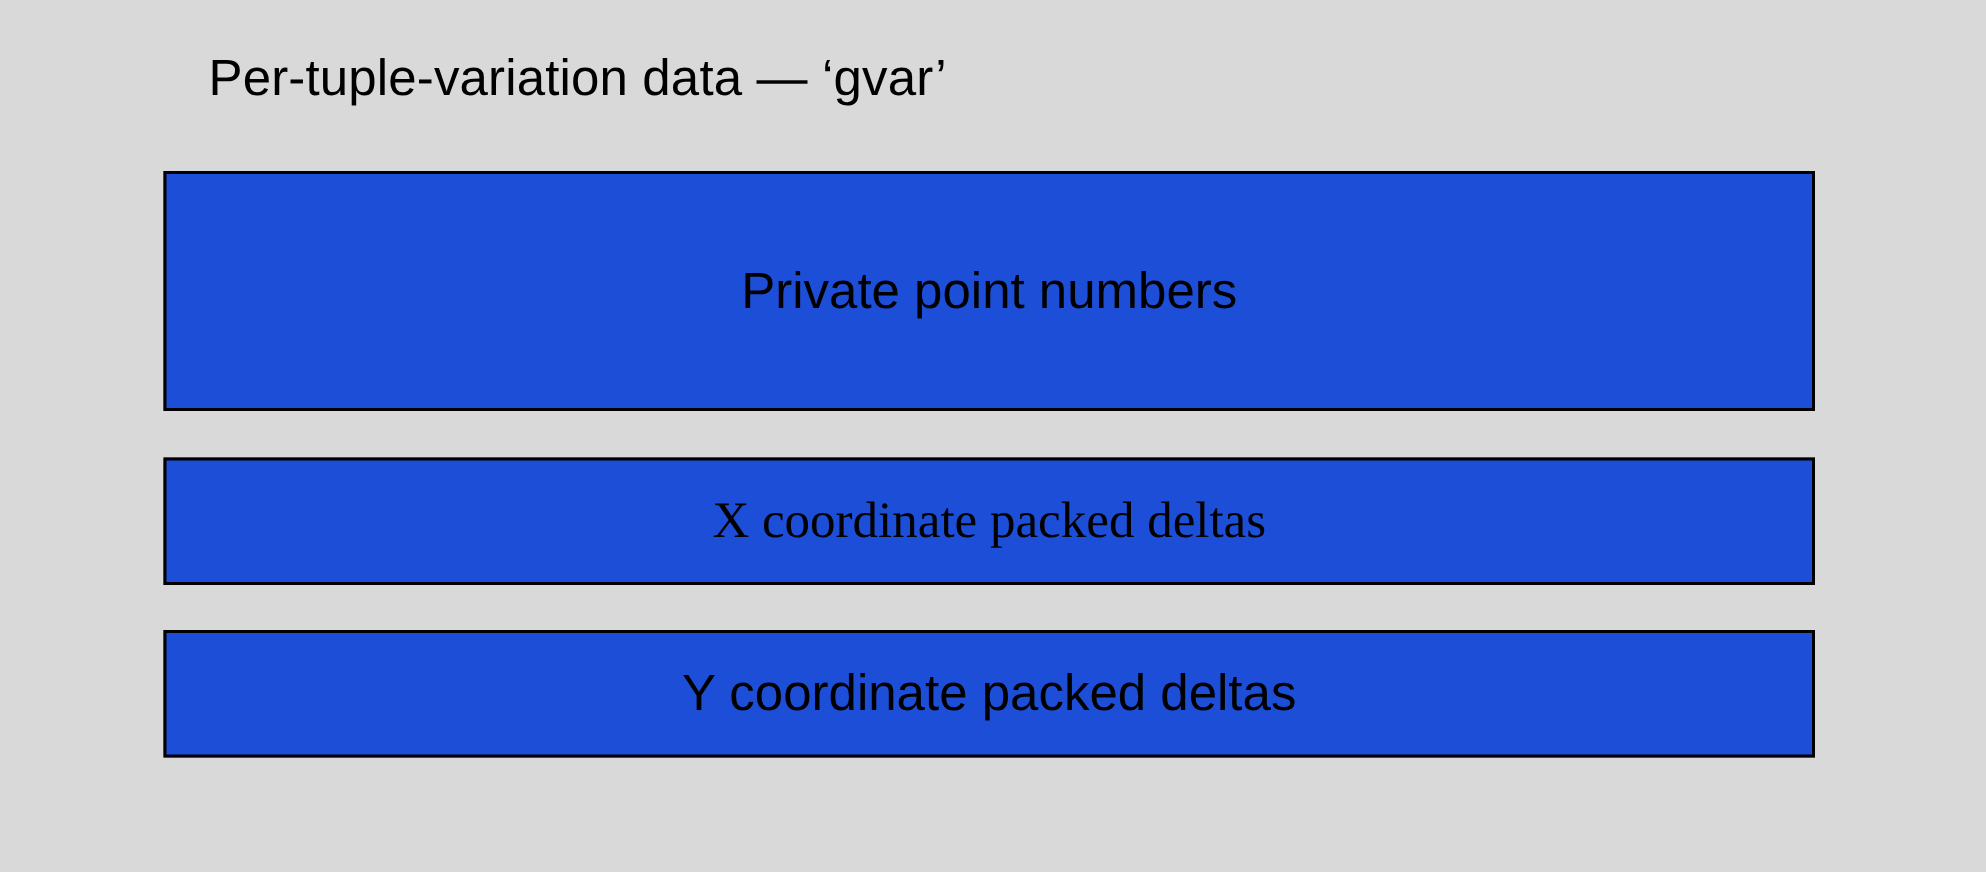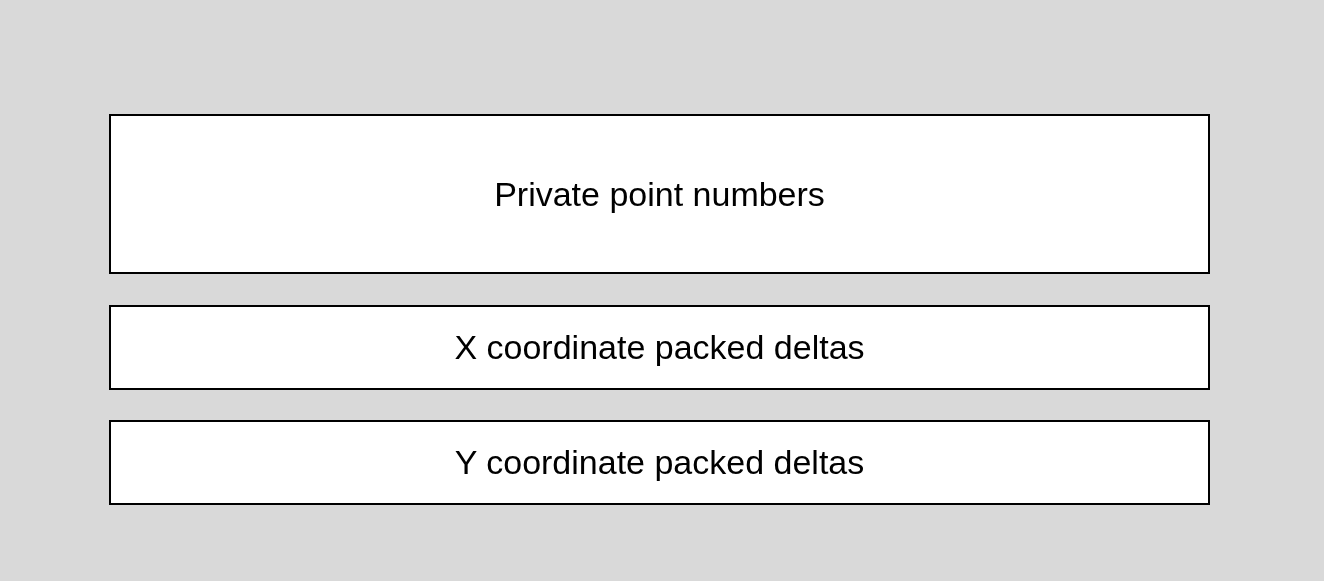--- a/index.html
+++ b/index.html
@@ -28,53 +28,55 @@
     font-size: 34px;
     line-height: 44px;
     letter-spacing: 0.1px;
     color: #000000;
     white-space: nowrap;
   }
   .struct-box {
     position: absolute;
     left: 109px;
     width: 1101px;
-    background: #ffffff;
+    background: #1d4ed8;
     border: 2px solid #000000;
     box-sizing: border-box;
     display: flex;
     flex-direction: column;
     align-items: center;
     justify-content: center;
     text-align: center;
   }
   #box-private-point-numbers {
     top: 114px;
     height: 160px;
   }
   #box-x-deltas {
     top: 305px;
     height: 85px;
+    font-family: Liberation Serif, serif;
   }
   #box-y-deltas {
     top: 420px;
     height: 85px;
   }
   .box-line {
     font-size: 34px;
     line-height: 49px;
     color: #000000;
     white-space: nowrap;
   }
 </style>
 </head>
 <body>
 
 <div id="diagram">
 
+  <div class="diagram-title">Per-tuple-variation data — ‘gvar’</div>
 
   <div class="struct-box" id="box-private-point-numbers">
     <div class="box-line">Private point numbers</div>
   </div>
 
   <div class="struct-box" id="box-x-deltas">
     <div class="box-line">X coordinate packed deltas</div>
   </div>
 
   <div class="struct-box" id="box-y-deltas">

